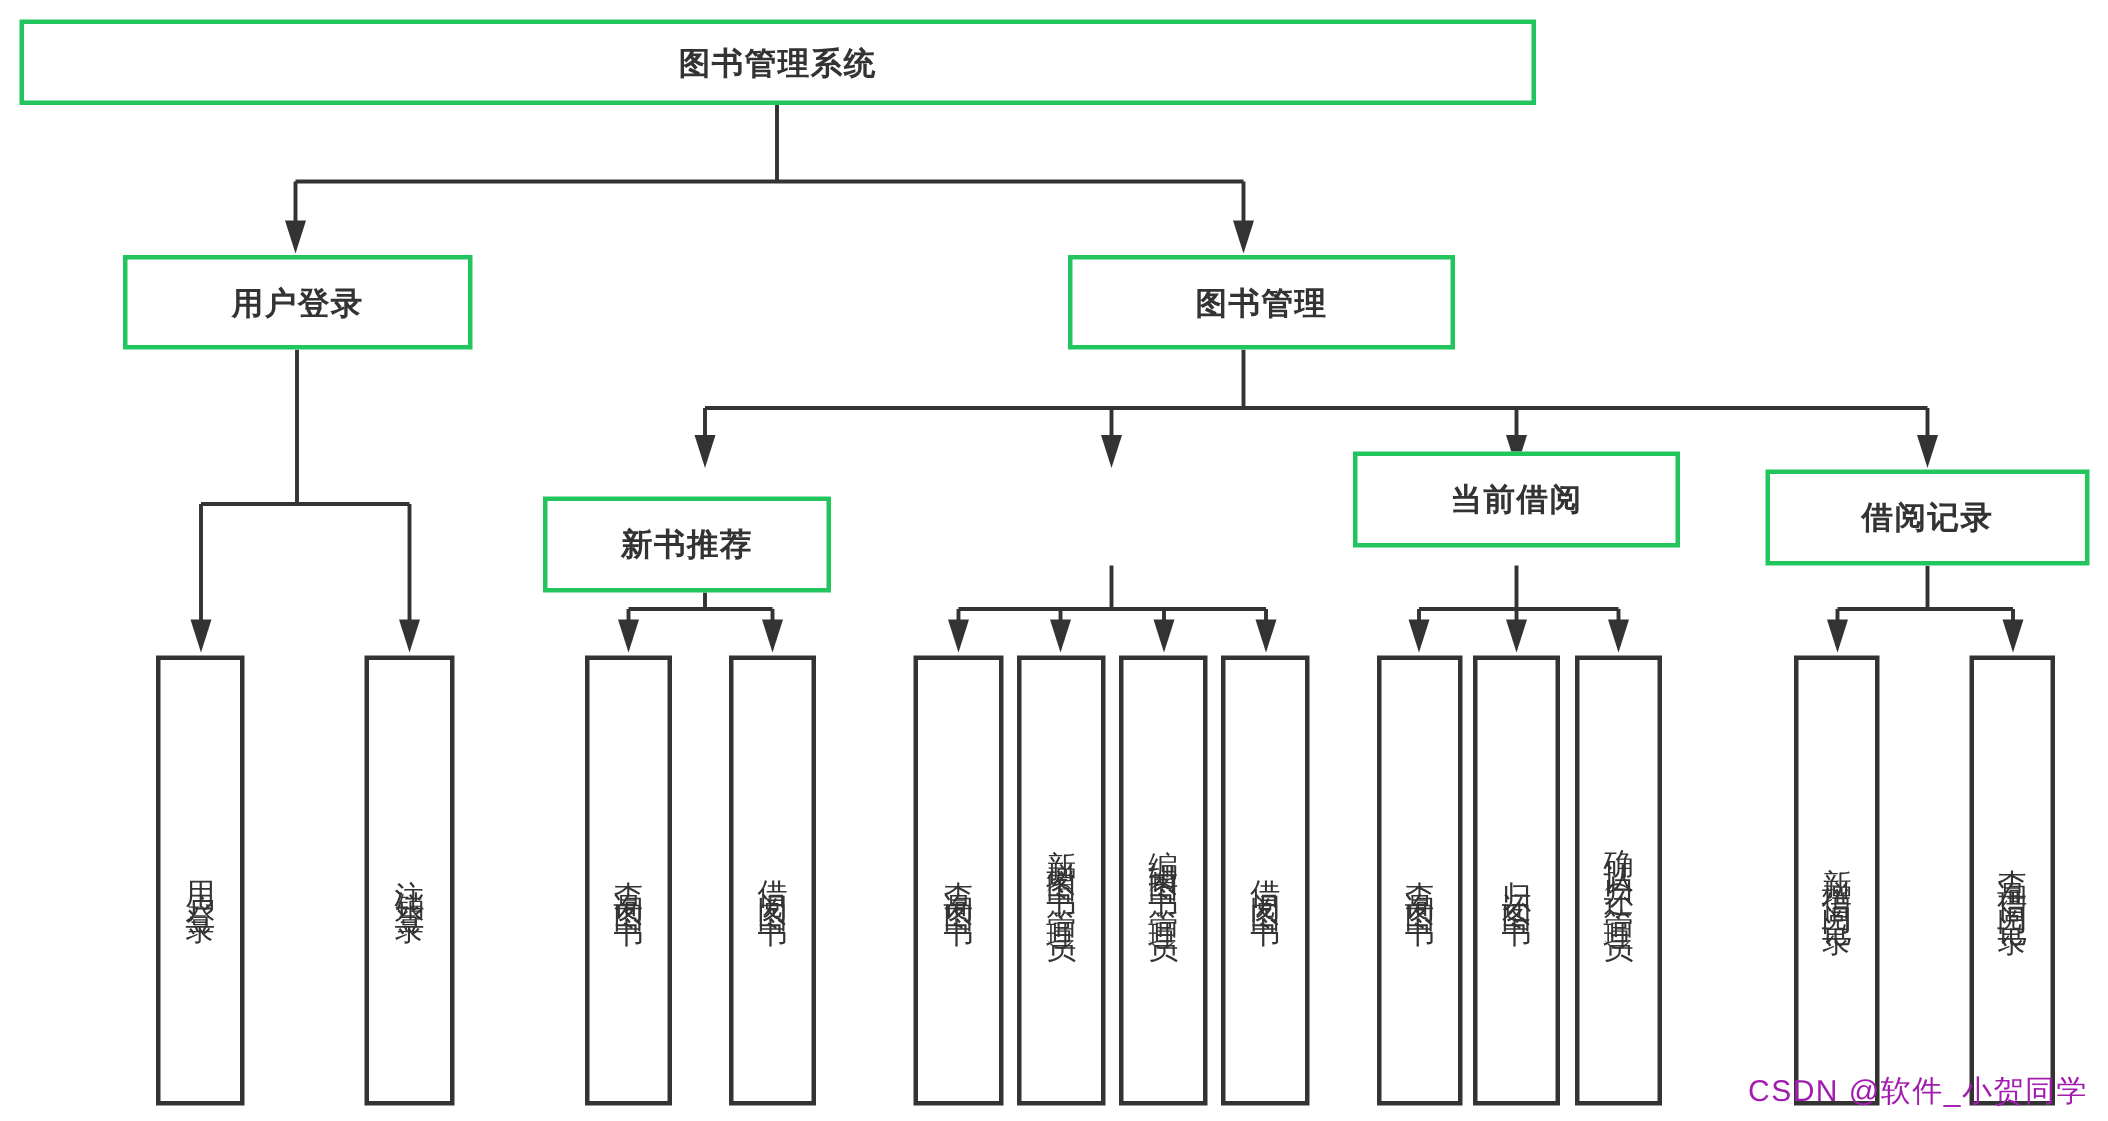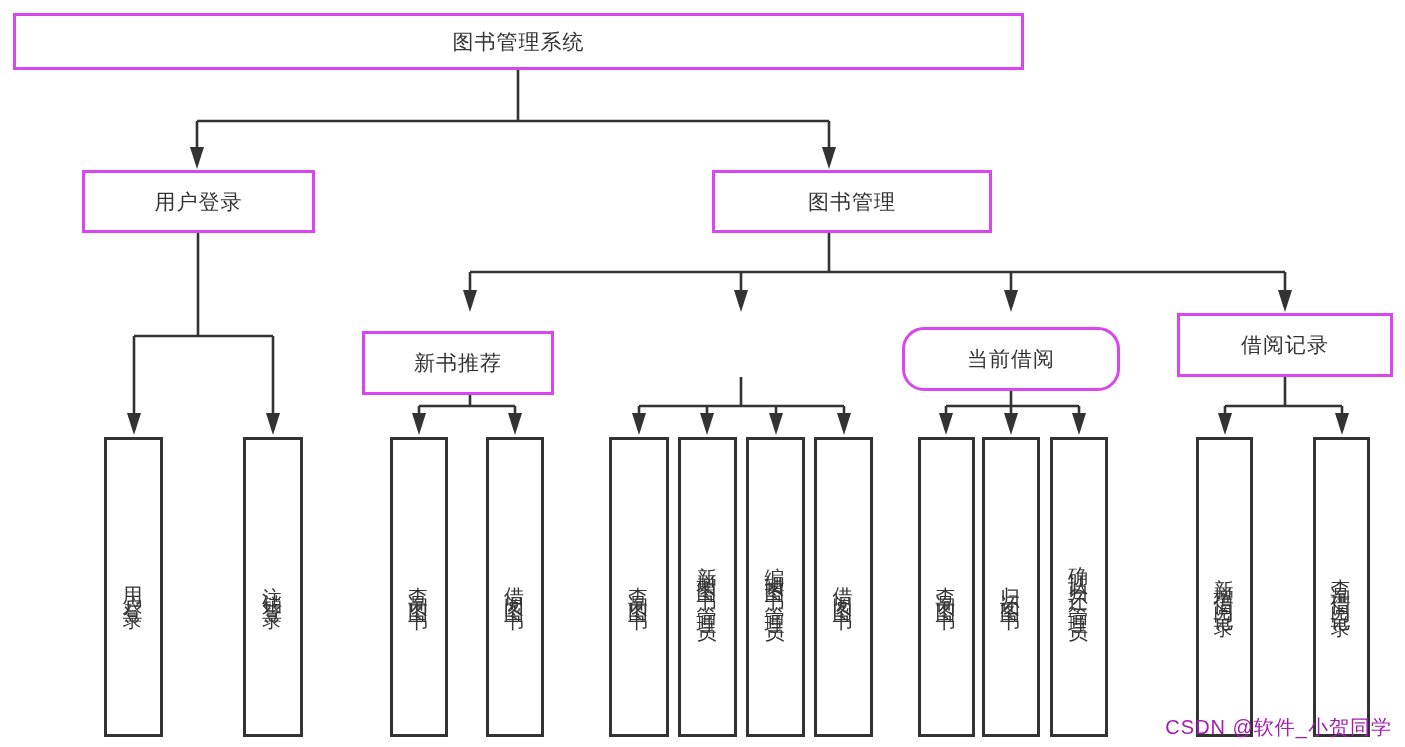--- a/index.html
+++ b/index.html
@@ -17,29 +17,30 @@
   }
   #wires {
     position: absolute;
     left: 0; top: 0;
     width: 1405px; height: 747px;
     pointer-events: none;
   }
   .node {
     position: absolute;
     box-sizing: border-box;
-    border: 3px solid #d946ef;
+    border: 3px solid #22c55e;
     background: #ffffff;
     display: flex;
     align-items: center;
     justify-content: center;
     color: #333333;
     font-size: 21px;
     letter-spacing: 1px;
     z-index: 2;
+    font-weight: bold;
   }
   .leaf {
     position: absolute;
     box-sizing: border-box;
     top: 437px;
     height: 300px;
     border: 3px solid #333333;
     background: #ffffff;
     display: flex;
     align-items: center;
@@ -114,28 +115,28 @@
     </g>
   </svg>
 
   <div class="node" style="left:13px; top:13px; width:1011px; height:57px;">
     <span>图书管理系统</span>
   </div>
 
   <div class="node" style="left:82px; top:170px; width:233px; height:63px;">
     <span>用户登录</span>
   </div>
-  <div class="node" style="left:712px; top:170px; width:280px; height:63px;">
+  <div class="node" style="left:712px; top:170px; width:258px; height:63px;">
     <span>图书管理</span>
   </div>
 
   <div class="node" style="left:362px; top:331px; width:192px; height:64px;">
     <span>新书推荐</span>
   </div>
-  <div class="node" style="left:902px; top:327px; width:218px; height:64px;border-radius:22px;">
+  <div class="node" style="left:902px; top:301px; width:218px; height:64px;">
     <span>当前借阅</span>
   </div>
   <div class="node" style="left:1177px; top:313px; width:216px; height:64px;">
     <span>借阅记录</span>
   </div>
 
   <div class="leaf" style="left:104px; width:59px;">
     <span class="vtext">用户登录</span>
   </div>
   <div class="leaf" style="left:243px; width:60px;">

